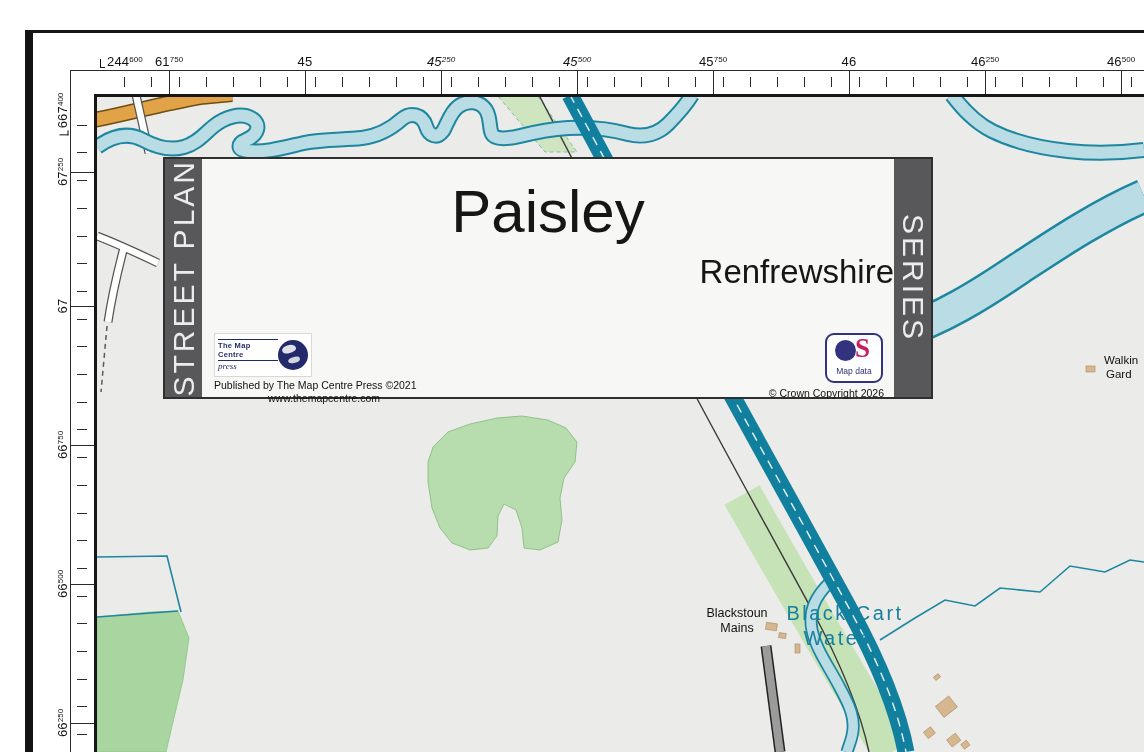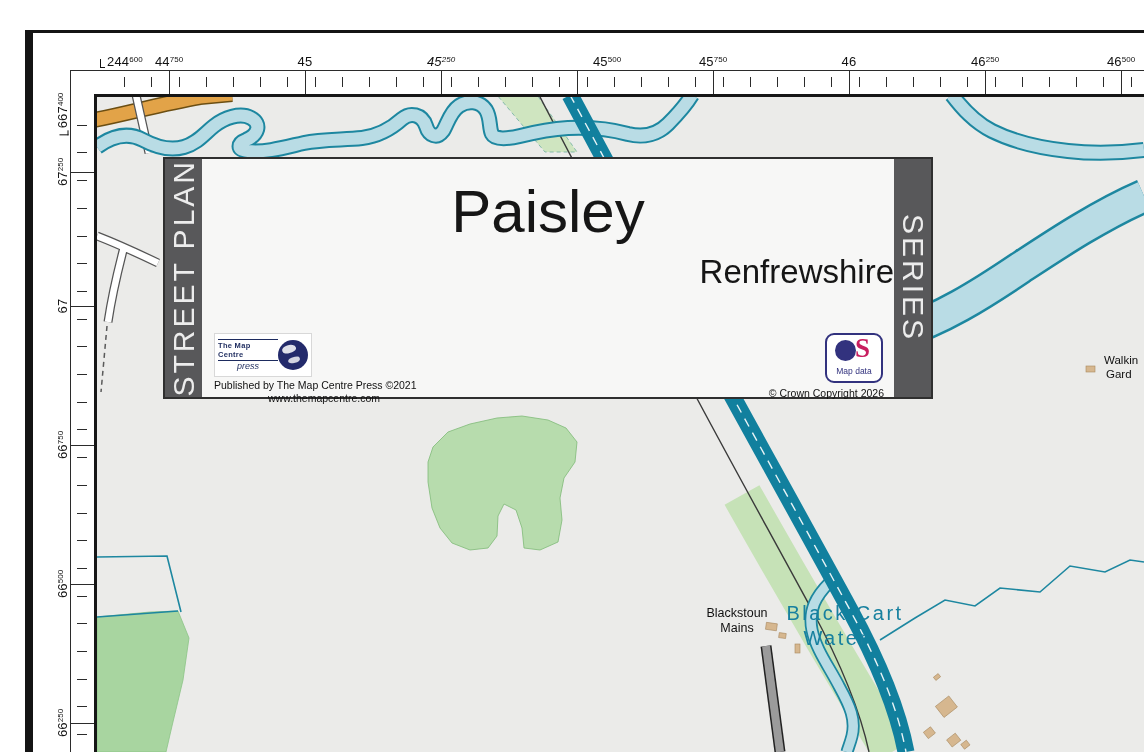--- a/index.html
+++ b/index.html
@@ -32,21 +32,21 @@
   #band-left{left:0;}
   #band-right{right:0;}
   .band-text{color:#ececec;font-size:30px;letter-spacing:3px;white-space:nowrap;writing-mode:vertical-rl;}
   #band-left .band-text{transform:rotate(180deg);}
   .tb-title{position:absolute;left:37px;right:37px;top:18px;text-align:center;font-size:60px;color:#161616;}
   .tb-sub{position:absolute;left:37px;right:37px;top:94px;text-align:right;font-size:33px;color:#161616;}
   #mc-logo{position:absolute;left:49px;top:174px;width:98px;height:44px;background:#ffffff;border:1px solid #d8d8d8;
            display:flex;align-items:center;box-sizing:border-box;padding:2px 3px;}
   #mc-text{flex:1;}
   #mc-name{font-size:7.5px;font-weight:bold;color:#1d2b5e;letter-spacing:.3px;border-top:1px solid #1d2b5e;border-bottom:1px solid #1d2b5e;padding:1px 0;}
-  #mc-press{font-size:9px;font-style:italic;color:#1d2b5e;text-align:center;font-family:Liberation Sans, sans-serif;}
+  #mc-press{font-size:9px;font-style:italic;color:#1d2b5e;text-align:left;font-family:Liberation Serif, serif;}
   #mc-globe{width:30px;height:30px;border-radius:50%;background:#232a6b;position:relative;overflow:hidden;flex:0 0 auto;}
   #mc-globe::after{content:"";position:absolute;left:4px;top:5px;width:14px;height:8px;background:#fff;border-radius:50% 60% 40% 50%;transform:rotate(-18deg);opacity:.85;}
   #mc-globe::before{content:"";position:absolute;left:10px;top:17px;width:12px;height:6px;background:#fff;border-radius:60% 40% 50% 50%;transform:rotate(-12deg);opacity:.8;}
   .tb-pub{position:absolute;left:49px;top:220px;font-size:10.5px;color:#111;}
   .tb-web{position:absolute;left:49px;top:233px;width:220px;text-align:center;font-size:10.5px;color:#111;}
   #os-box{position:absolute;right:48px;top:174px;width:58px;height:50px;background:#fff;border:2px solid #32327e;
           border-radius:9px;box-sizing:border-box;text-align:center;}
   #os-mark{position:relative;height:30px;}
   #os-circle{position:absolute;left:8px;top:5px;width:21px;height:21px;border-radius:50%;background:#32327e;}
   #os-s{position:absolute;left:28px;top:-2px;font-size:27px;font-weight:bold;color:#c81e5f;font-family:"Liberation Serif",serif;}
@@ -153,24 +153,24 @@
     </div>
     <div class="tb-copy">© Crown Copyright 2026</div>
   </div>
 
   <div id="rulers">
     <div class="hairline" style="left:70px;top:70px;width:1074px;height:1px;"></div>
     <div class="hairline" style="left:70px;top:70px;width:1px;height:682px;"></div>
     <div class="neat" style="left:94px;top:94px;width:1050px;height:3px;"></div>
     <div class="neat" style="left:94px;top:94px;width:3px;height:658px;"></div>
   <div class="rlabel" style="left: 100px; top: 54px;"><span class="bracket"></span><span>244</span><sup>600</sup></div>
-      <div class="rlabel" style="left: 169px; top: 54px; transform: translateX(-50%);"><span>44</span><sup>750</sup></div>
+      <div class="rlabel" style="left: 169px; top: 54px; transform: translateX(-50%);"><span>61</span><sup>750</sup></div>
       <div class="rlabel" style="left: 305px; top: 54px; transform: translateX(-50%);"><span>45</span></div>
       <div class="rlabel" style="left: 441px; top: 54px; transform: translateX(-50%); font-style: italic;"><span>45</span><sup>250</sup></div>
-      <div class="rlabel" style="left: 607px; top: 54px; transform: translateX(-50%);"><span>45</span><sup>500</sup></div>
+      <div class="rlabel" style="left: 577px; top: 54px; transform: translateX(-50%); font-style: italic;"><span>45</span><sup>500</sup></div>
       <div class="rlabel" style="left: 713px; top: 54px; transform: translateX(-50%);"><span>45</span><sup>750</sup></div>
       <div class="rlabel" style="left: 849px; top: 54px; transform: translateX(-50%);"><span>46</span></div>
       <div class="rlabel" style="left: 985px; top: 54px; transform: translateX(-50%);"><span>46</span><sup>250</sup></div>
       <div class="rlabel" style="left: 1121px; top: 54px; transform: translateX(-50%);"><span>46</span><sup>500</sup></div>
       <div class="tick" style="left: 124.2px; top: 77px; width: 1px; height: 10px;"></div>
       <div class="tick" style="left: 151.4px; top: 77px; width: 1px; height: 10px;"></div>
       <div class="tick" style="left: 178.6px; top: 77px; width: 1px; height: 10px;"></div>
       <div class="tick" style="left: 205.8px; top: 77px; width: 1px; height: 10px;"></div>
       <div class="tick" style="left: 233px; top: 77px; width: 1px; height: 10px;"></div>
       <div class="tick" style="left: 260.2px; top: 77px; width: 1px; height: 10px;"></div>

